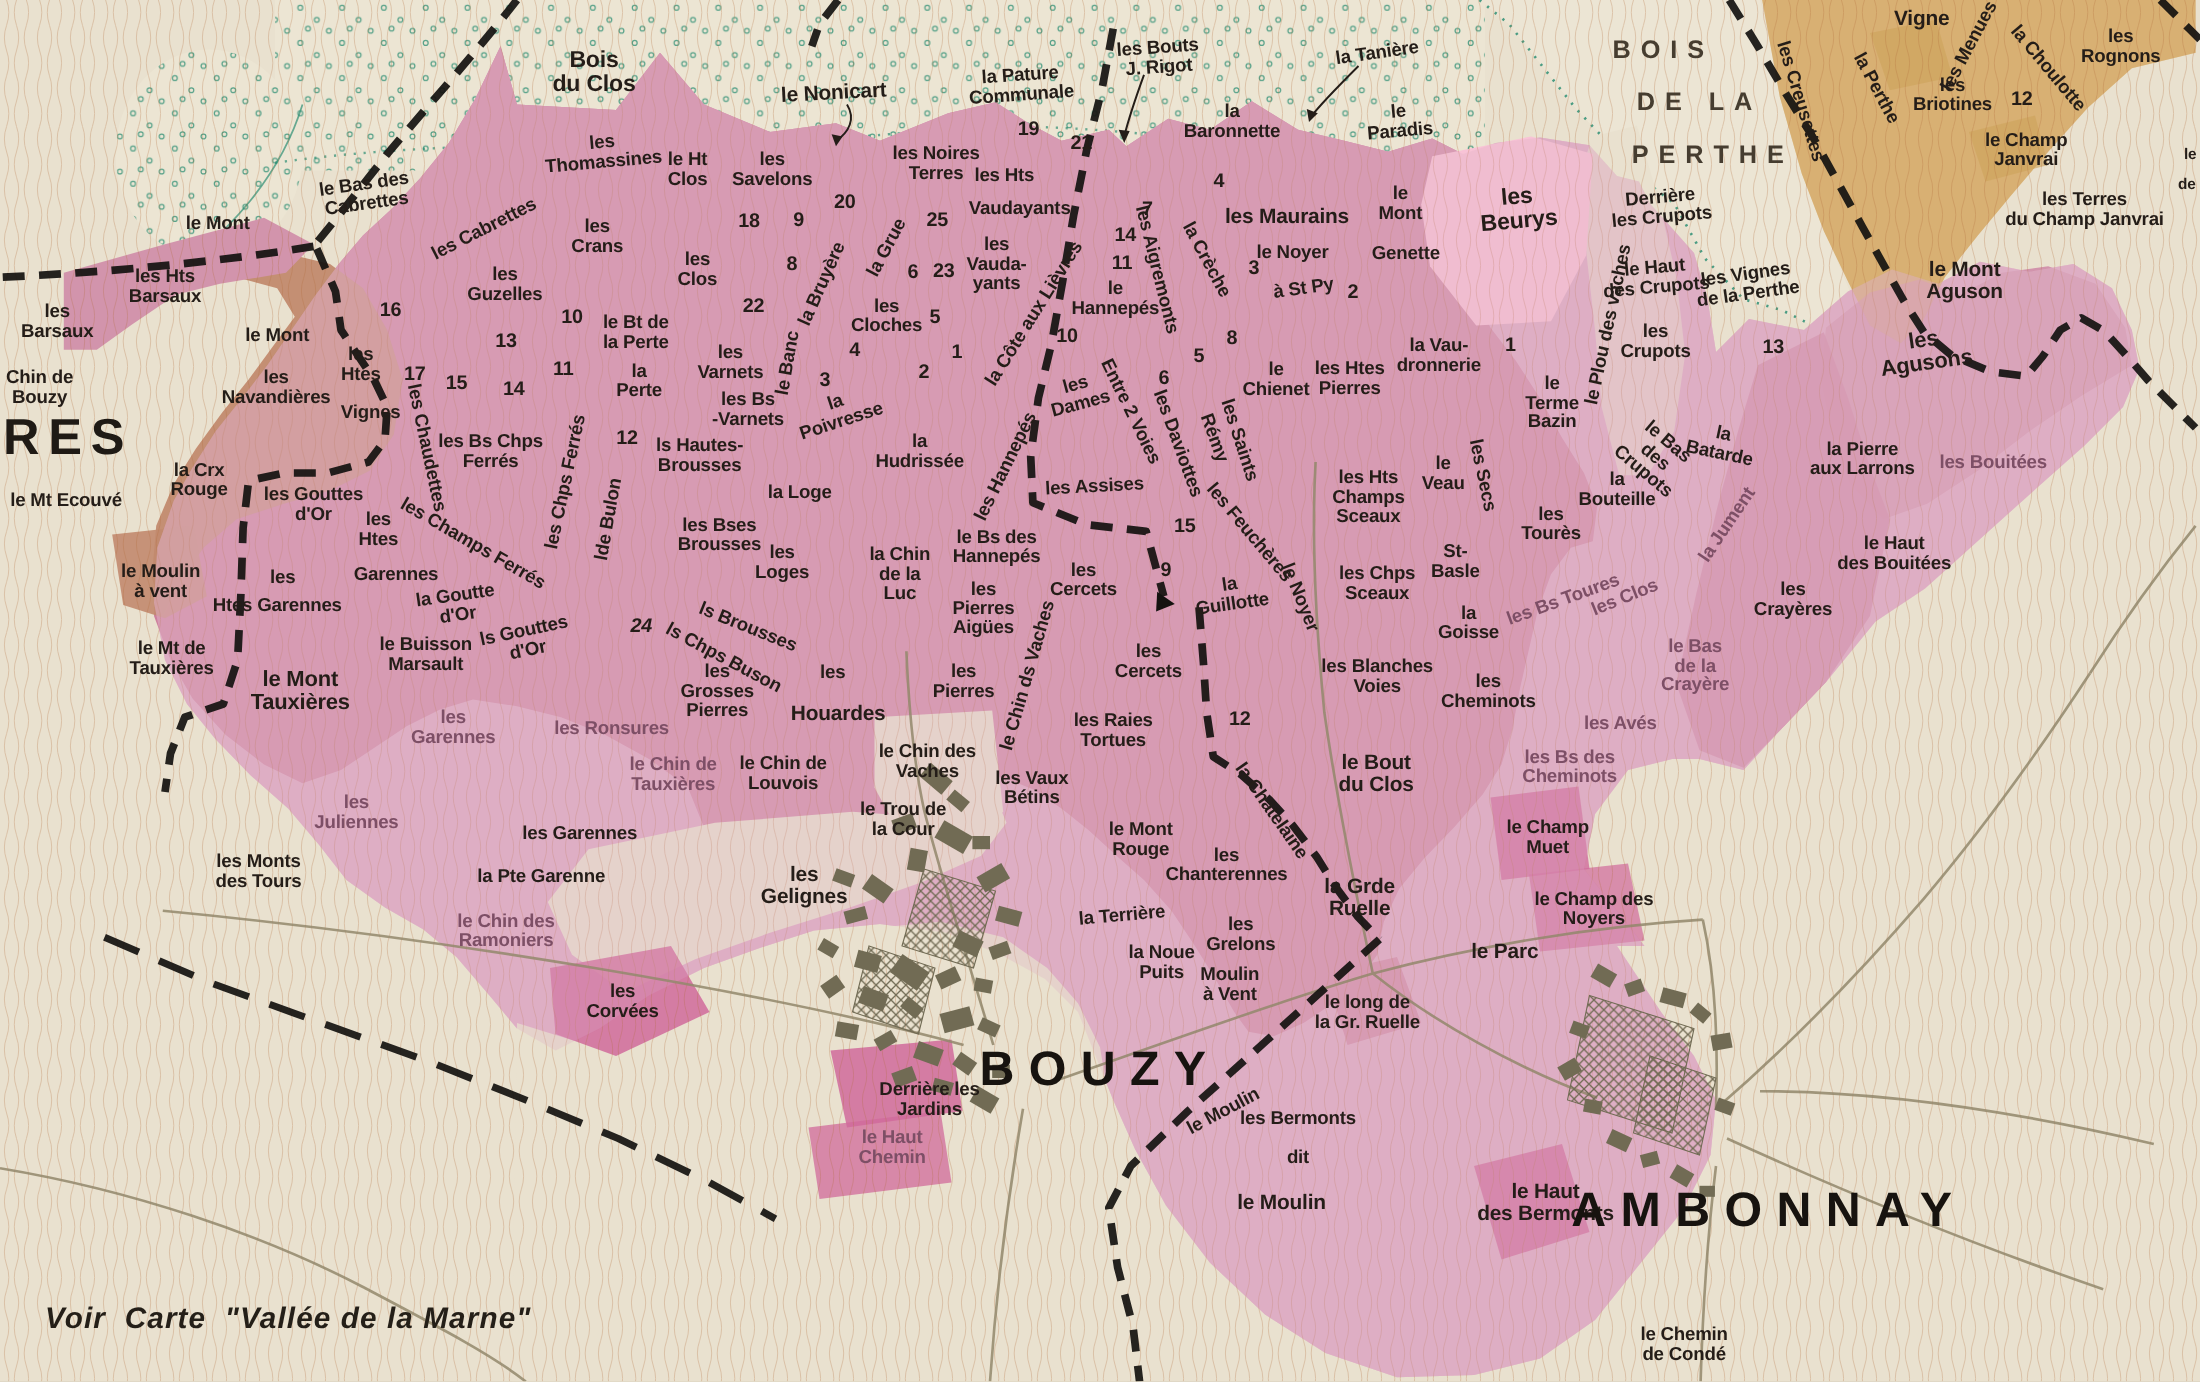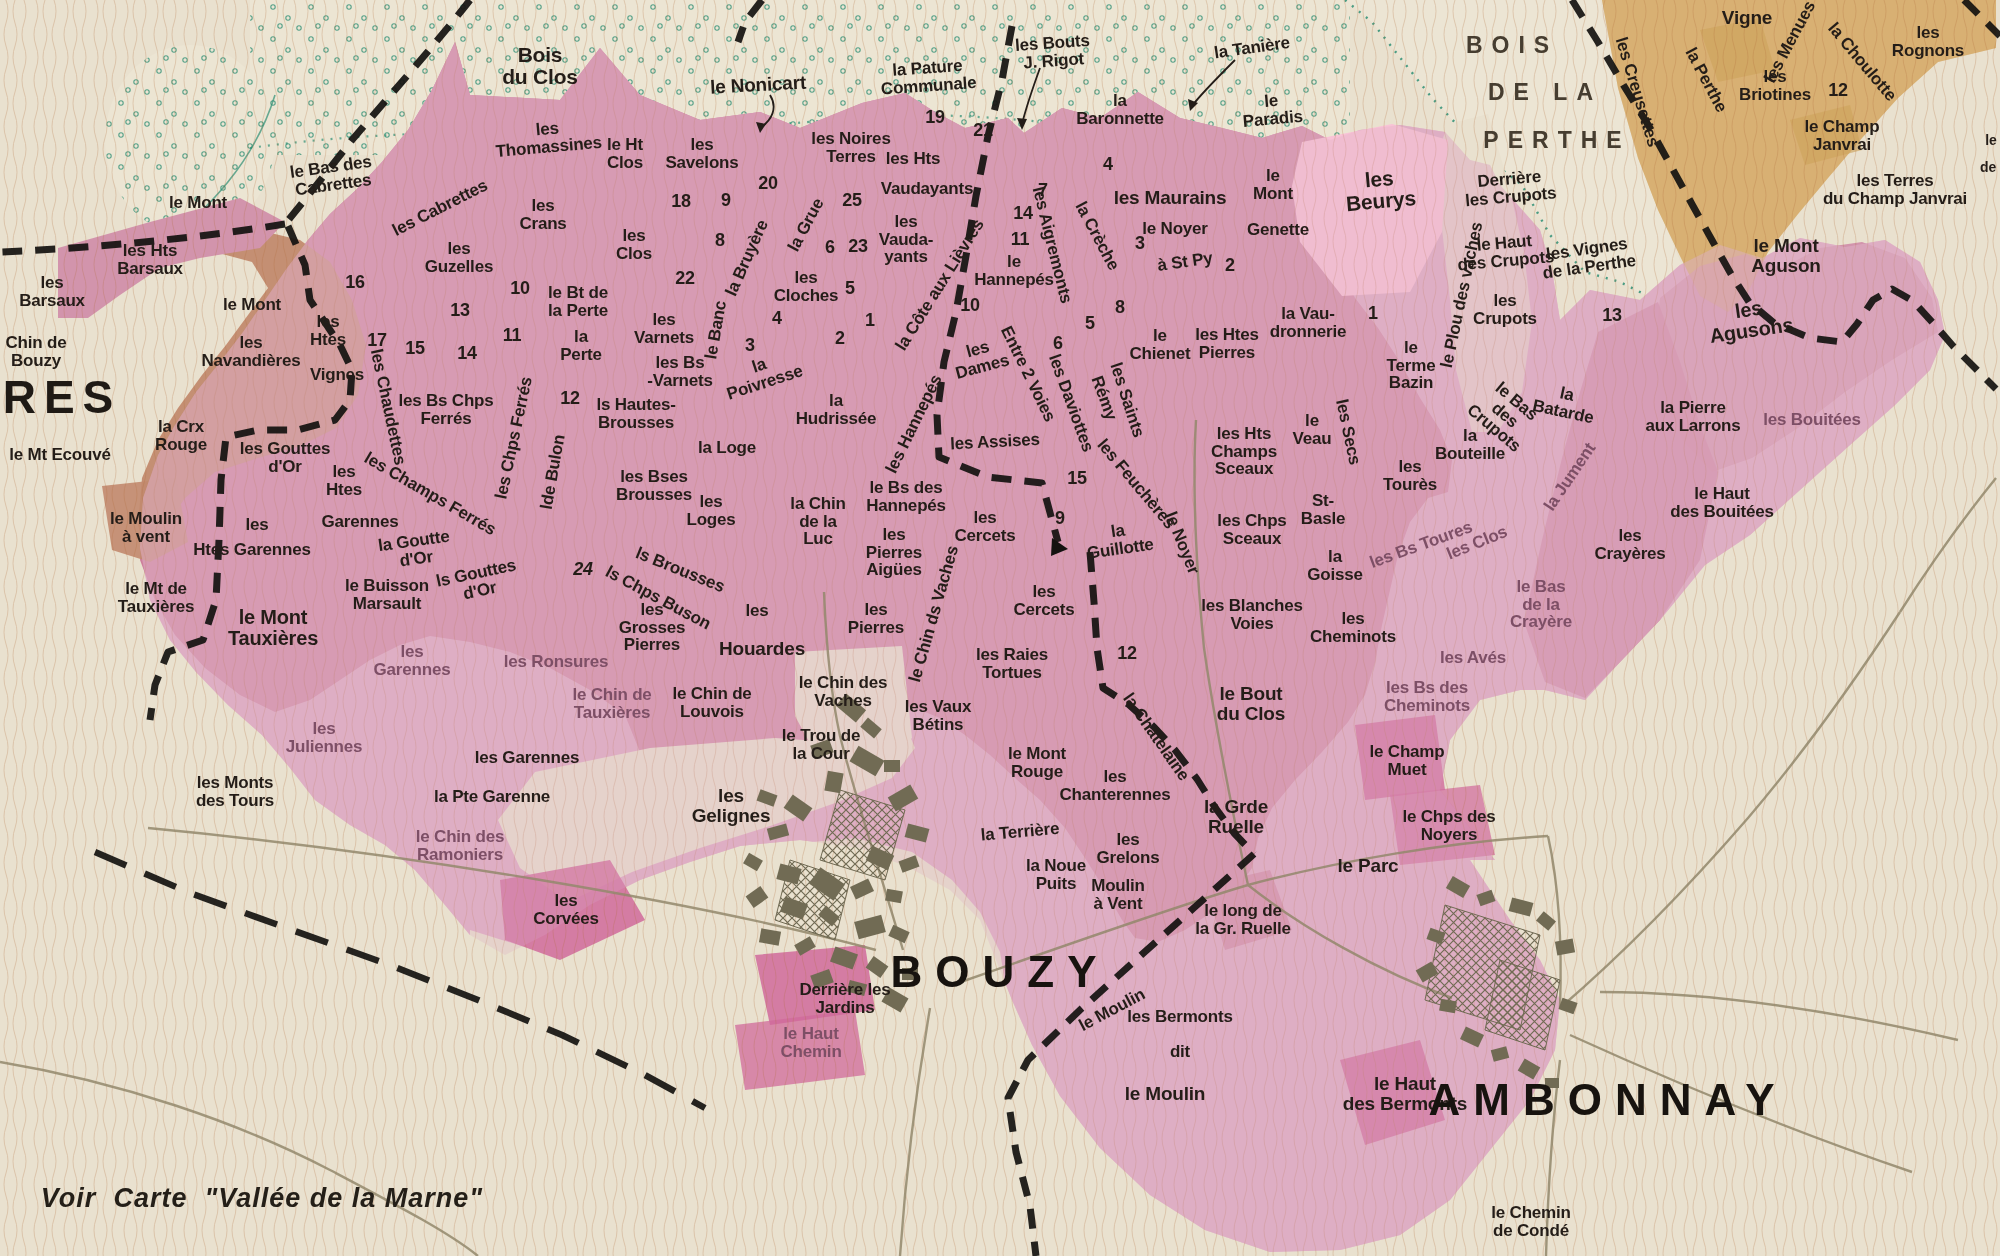--- a/index.html
+++ b/index.html
@@ -463,21 +463,21 @@
 Puits</div>
       <div class="lbl" style="left: 1128px; top: 849px; transform: translate(-50%, -50%);">les
 Grelons</div>
       <div class="lbl" style="left: 1118px; top: 895px; transform: translate(-50%, -50%);">Moulin
 à Vent</div>
       <div class="lbl" style="left: 1236px; top: 817px; font-size: 19px; transform: translate(-50%, -50%);">la Grde
 Ruelle</div>
       <div class="lbl" style="left: 1243px; top: 920px; transform: translate(-50%, -50%);">le long de
 la Gr. Ruelle</div>
       <div class="lbl" style="left: 1368px; top: 866px; font-size: 19px; transform: translate(-50%, -50%);">le Parc</div>
-      <div class="lbl" style="left: 1449px; top: 826px; transform: translate(-50%, -50%);">le Chps des
+      <div class="lbl" style="left: 1449px; top: 826px; transform: translate(-50%, -50%);">le Champ des
 Noyers</div>
       <div class="lbl" style="left: 1112px; top: 1010px; transform: translate(-50%, -50%) rotate(-28deg);">le Moulin</div>
       <div class="lbl" style="left: 1180px; top: 1017px; transform: translate(-50%, -50%);">les Bermonts</div>
       <div class="lbl" style="left: 1180px; top: 1052px; transform: translate(-50%, -50%);">dit</div>
       <div class="lbl" style="left: 1165px; top: 1094px; font-size: 19px; transform: translate(-50%, -50%);">le Moulin</div>
       <div class="lbl" style="left: 1405px; top: 1094px; font-size: 19px; transform: translate(-50%, -50%);">le Haut
 des Bermonts</div>
       <div class="lbl town" style="left: 1000px; top: 972px; transform: translate(-50%, -50%);">BOUZY</div>
       <div class="lbl town" style="left: 1608px; top: 1100px; transform: translate(-50%, -50%);">AMBONNAY</div>
       <div class="lbl" style="left: 845px; top: 999px; transform: translate(-50%, -50%);">Derrière les

